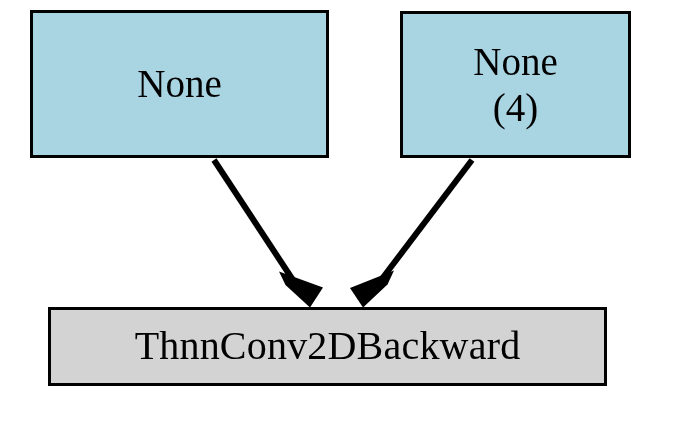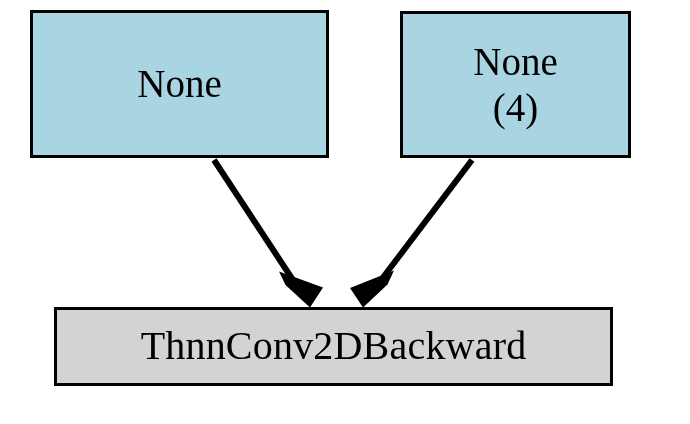--- a/index.html
+++ b/index.html
@@ -55,21 +55,21 @@
     width: 299px;
     height: 148px;
   }
   #node-input-bias {
     left: 390px;
     top: 11px;
     width: 231px;
     height: 147px;
   }
   #node-op-thnnconv2dbackward {
-    left: 44px;
+    left: 38px;
     top: 307px;
     width: 559px;
     height: 79px;
     letter-spacing: 0.2px;
   }
 </style>
 </head>
 <body>
 
 <div id="canvas">

